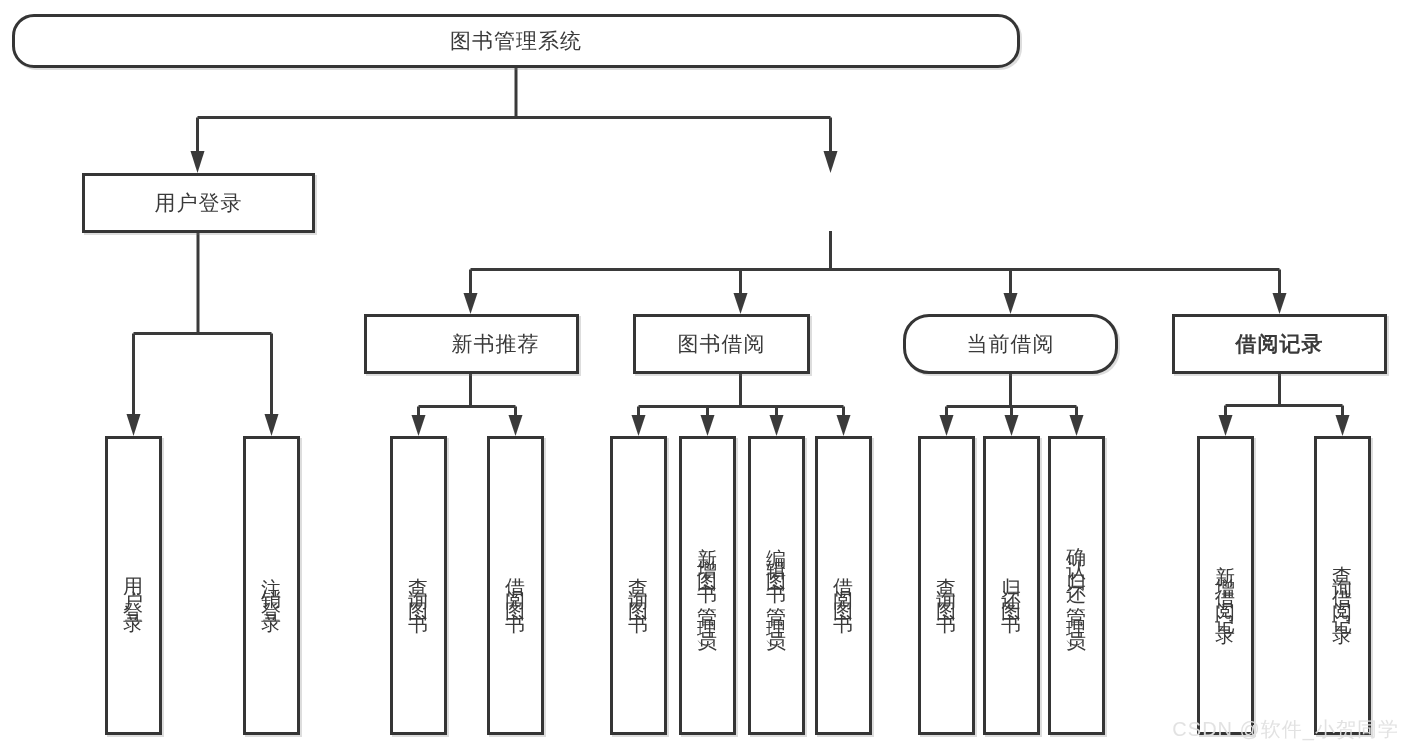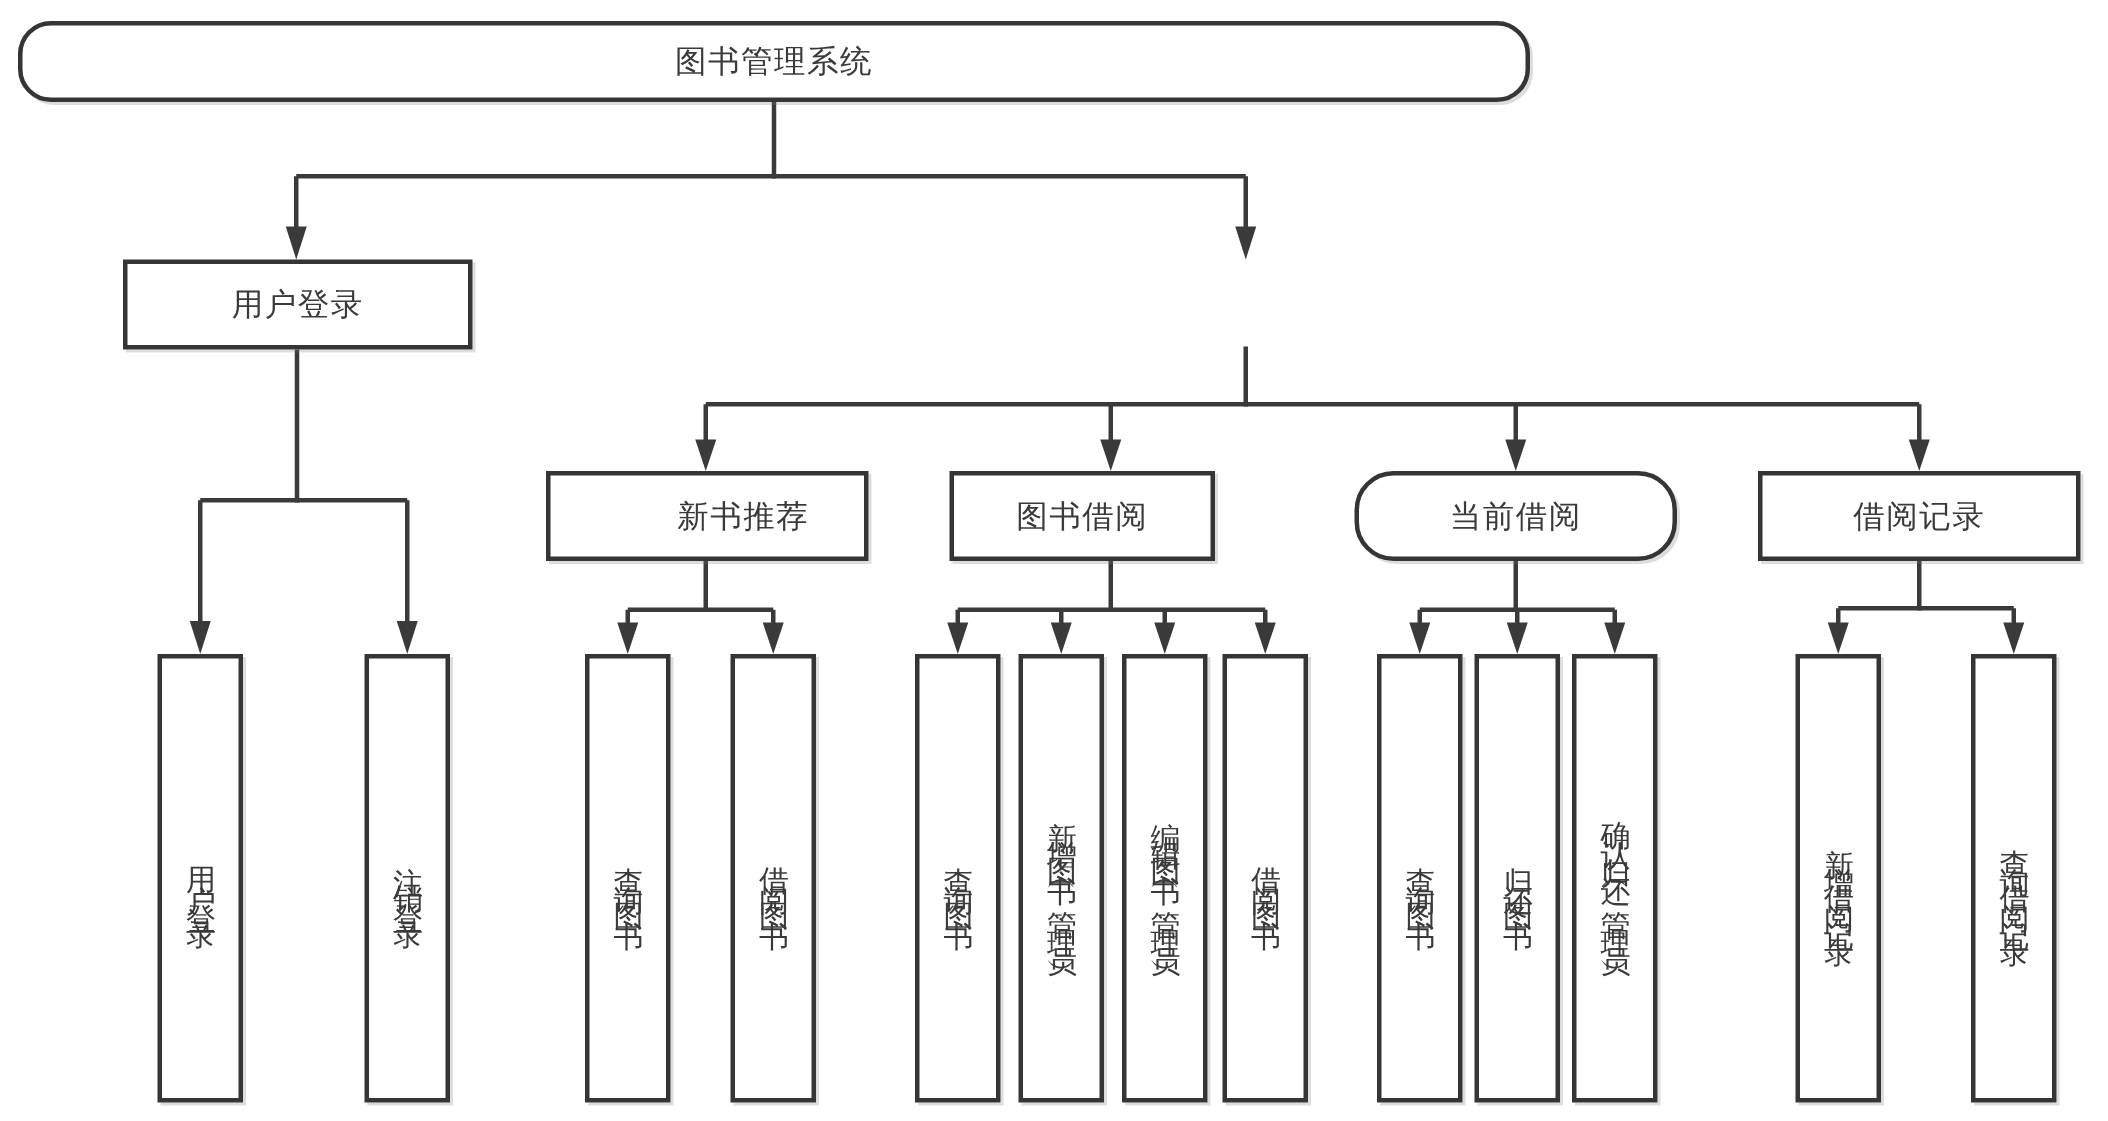--- a/index.html
+++ b/index.html
@@ -126,21 +126,21 @@
 
   <div class="box hbox l3" style="left:364px;width:215px;padding-left:48px;">
     <span>新书推荐</span>
   </div>
   <div class="box hbox l3" style="left:633px;width:177px;">
     <span>图书借阅</span>
   </div>
   <div class="box hbox l3" style="left:903px;width:215px;border-radius:26px;">
     <span>当前借阅</span>
   </div>
-  <div class="box hbox l3" style="left:1172px;width:215px;">
+  <div class="box hbox l3" style="left:1172px;width:215px;font-weight:bold;">
     <span>借阅记录</span>
   </div>
 
   <div class="box vbox" style="left:105px;">
     <span class="vtext">用户登录</span>
   </div>
   <div class="box vbox" style="left:243px;">
     <span class="vtext">注销登录</span>
   </div>
 
@@ -174,13 +174,14 @@
     <span class="vtext">确认归还（管理员）</span>
   </div>
 
   <div class="box vbox" style="left:1197px;">
     <span class="vtext">新增借阅记录</span>
   </div>
   <div class="box vbox" style="left:1314px;">
     <span class="vtext">查询借阅记录</span>
   </div>
 
+  <div id="watermark">CSDN @软件_小贺同学</div>
 </div>
 
 </body></html>

